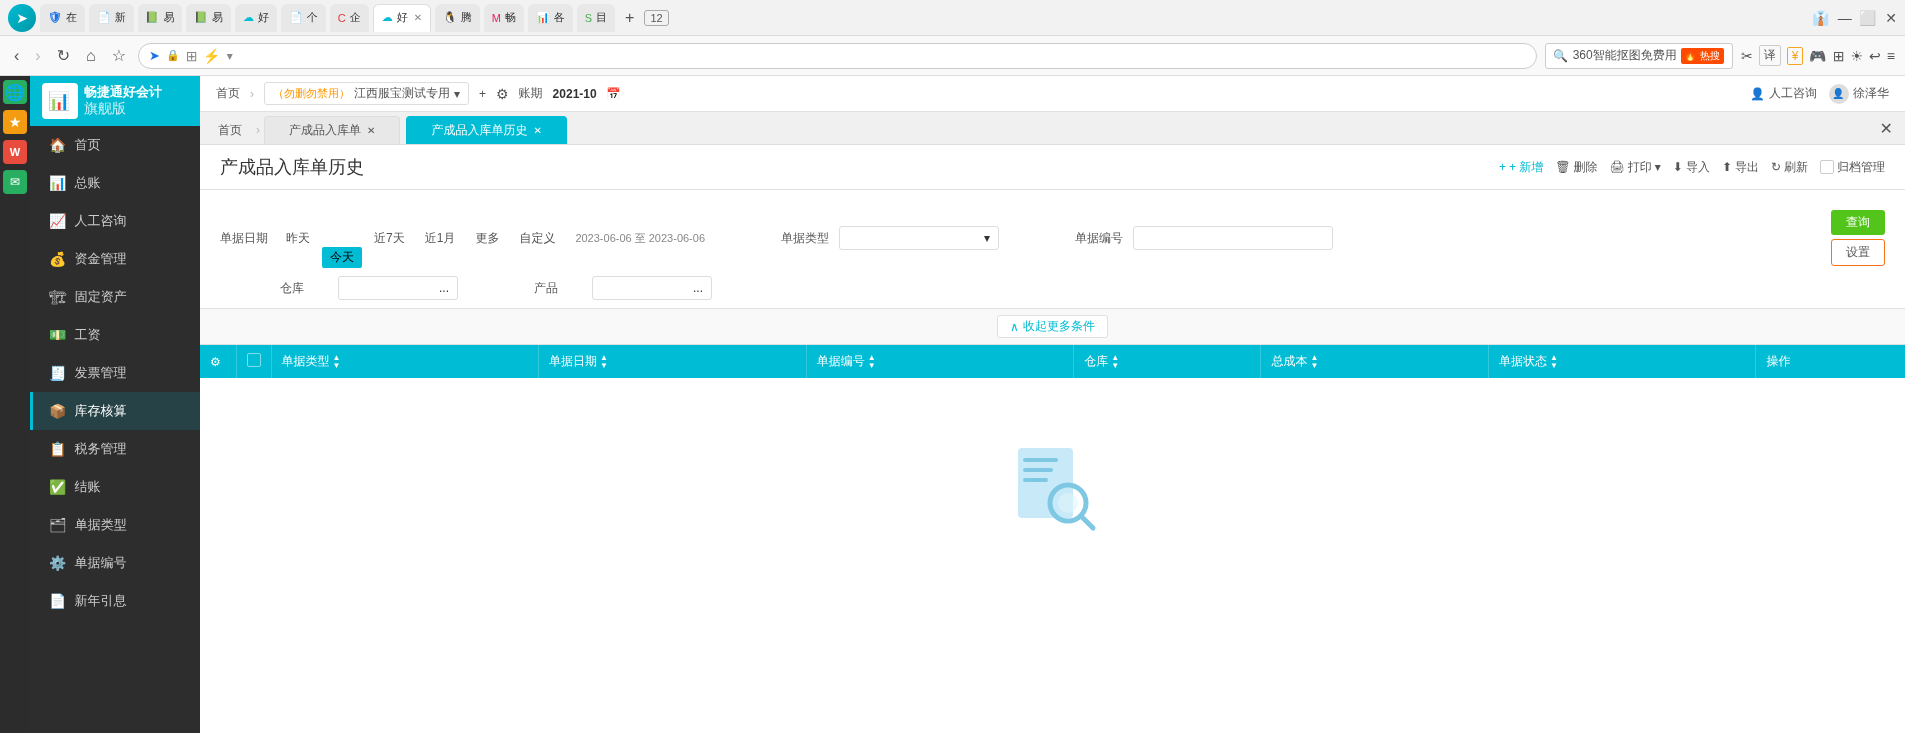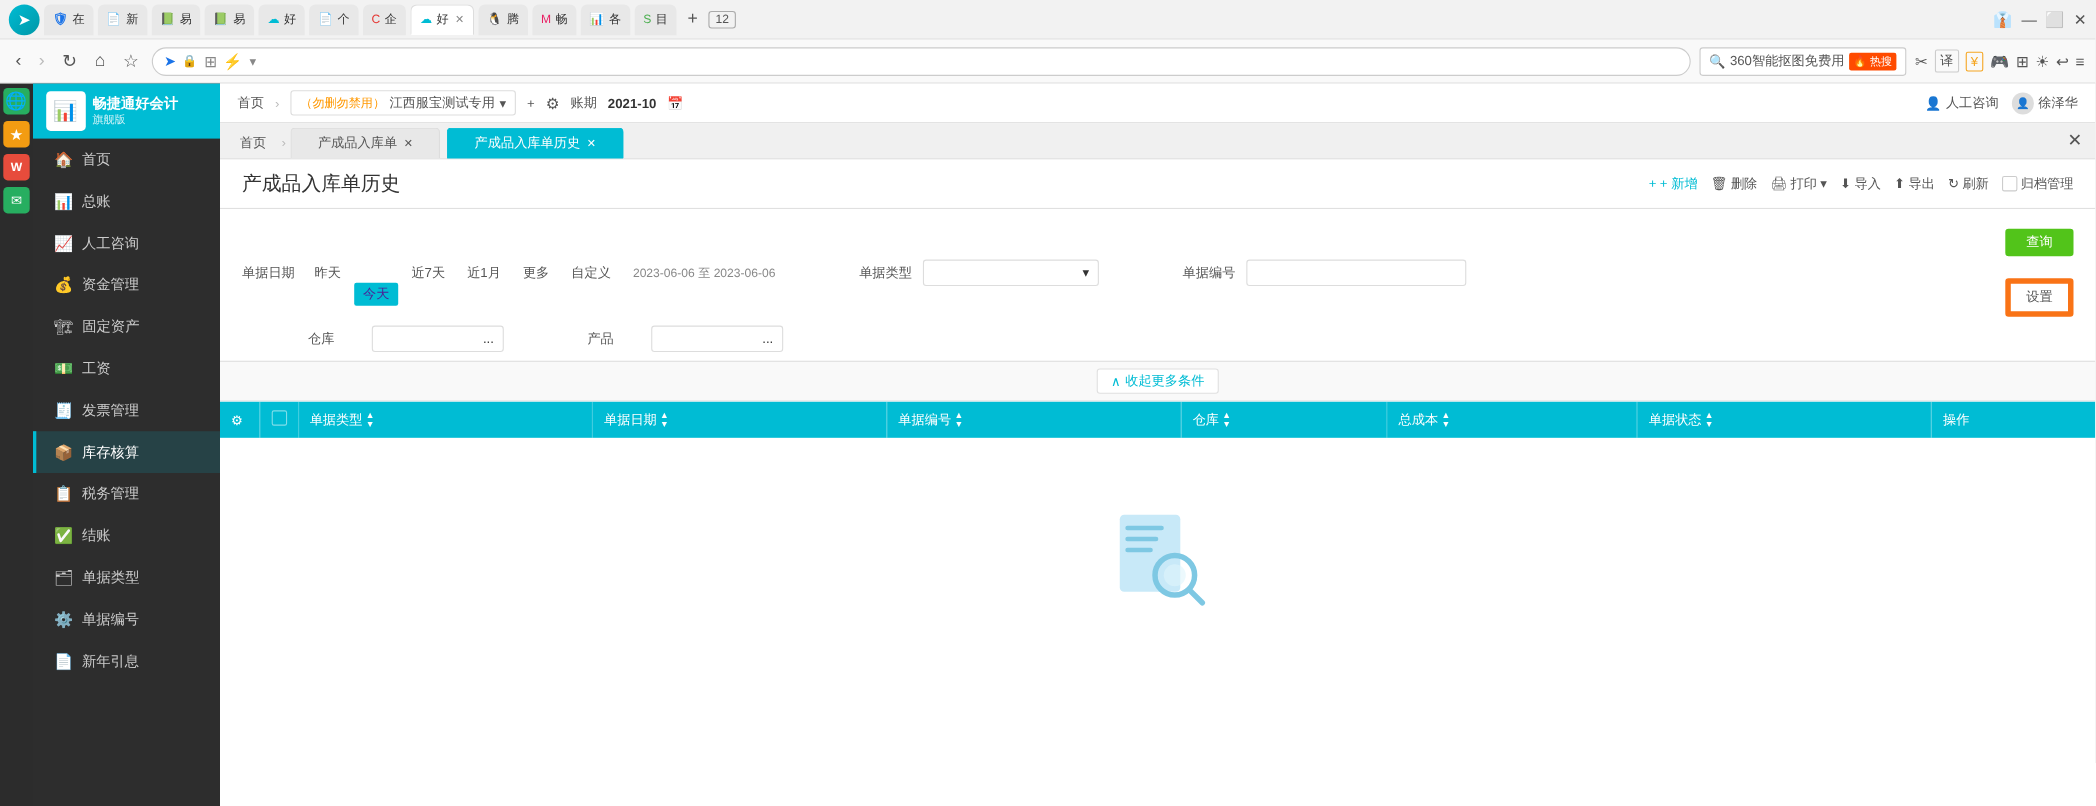--- a/index.html
+++ b/index.html
@@ -146,21 +146,21 @@
       gap: 6px;
     }
     .nav-header-text {
       color: #fff;
       font-size: 13px;
       font-weight: bold;
       line-height: 1.2;
     }
     .nav-header-sub {
       color: rgba(255,255,255,0.8);
-      font-size: 10px;
+      font-size: 14px;
       font-family: Liberation Mono, monospace;
     }
     .nav-item {
       display: flex;
       align-items: center;
       padding: 10px 16px;
       color: #ccc;
       font-size: 13px;
       cursor: pointer;
       gap: 8px;
@@ -299,21 +299,21 @@
     }
     .date-tab {
       padding: 2px 8px;
       font-size: 12px;
       color: #555;
       cursor: pointer;
       border-radius: 2px;
     }
     .date-tab.active {
       background: #00bcd4;
-      color: #4c1d95;
+      color: #000000;
       border-radius: 2px;
       margin-top: 39px;
     }
     .date-range-text {
       font-size: 11px;
       color: #888;
       margin-left: 4px;
     }
     .filter-input {
       height: 24px;
@@ -412,30 +412,30 @@
       color: #fff;
       border: none;
       padding: 4px 14px;
       border-radius: 3px;
       font-size: 12px;
       cursor: pointer;
     }
     .settings-btn {
       background: #fff;
       color: #555;
-      border: 5px solid #f97316;
+      border: 1px solid #f97316;
       padding: 4px 14px;
       border-radius: 3px;
       font-size: 12px;
       cursor: pointer;
     }
     .query-settings {
       display: flex;
       flex-direction: column;
-      gap: 20px;
+      gap: 4px;
       margin-left: auto;
     }
 
     .filter-section {
       background: #fff;
       padding: 10px 20px 0 20px;
     }
     .filter-field {
       display: flex;
       align-items: center;

